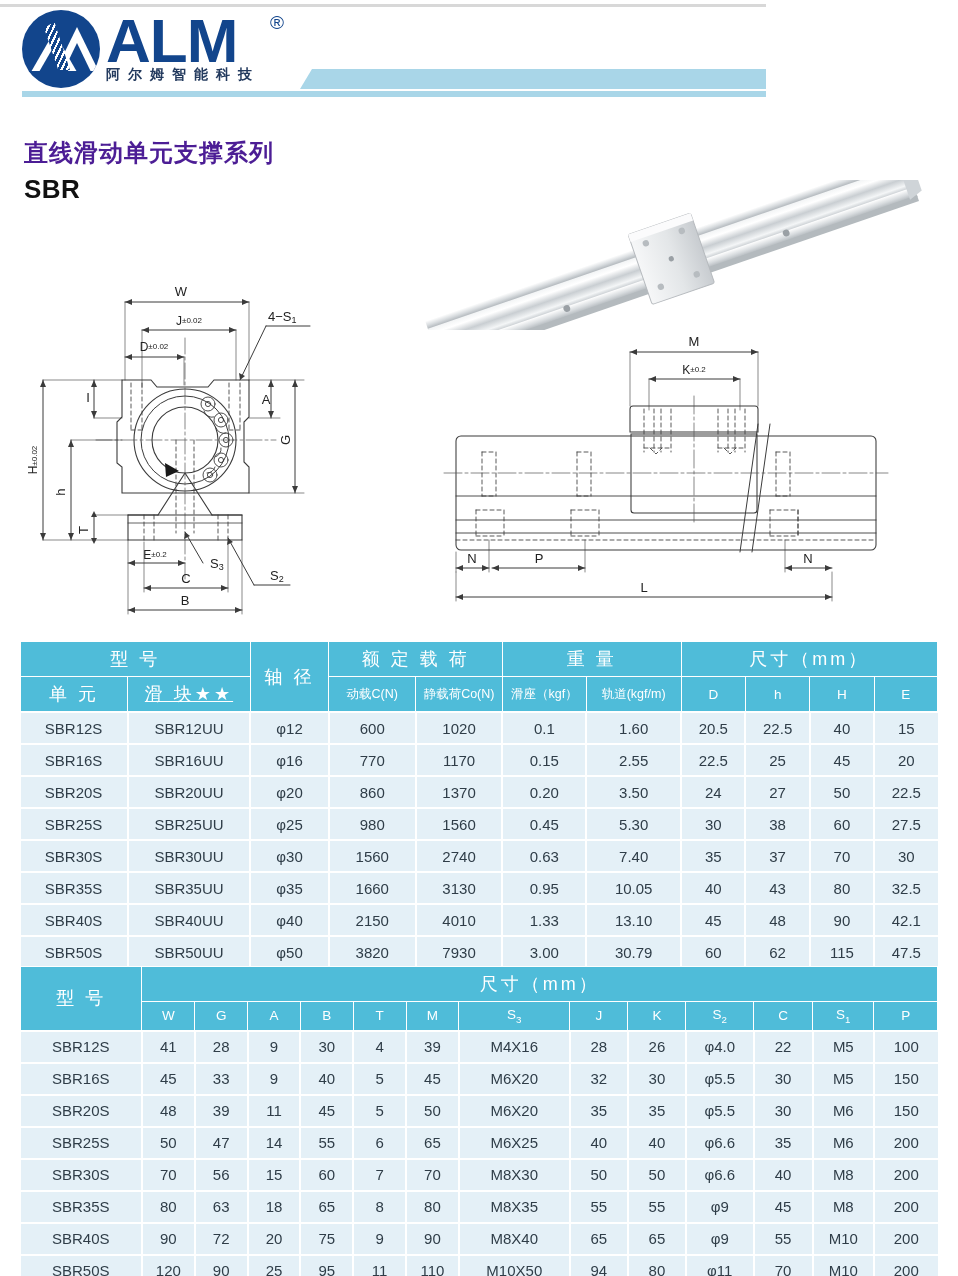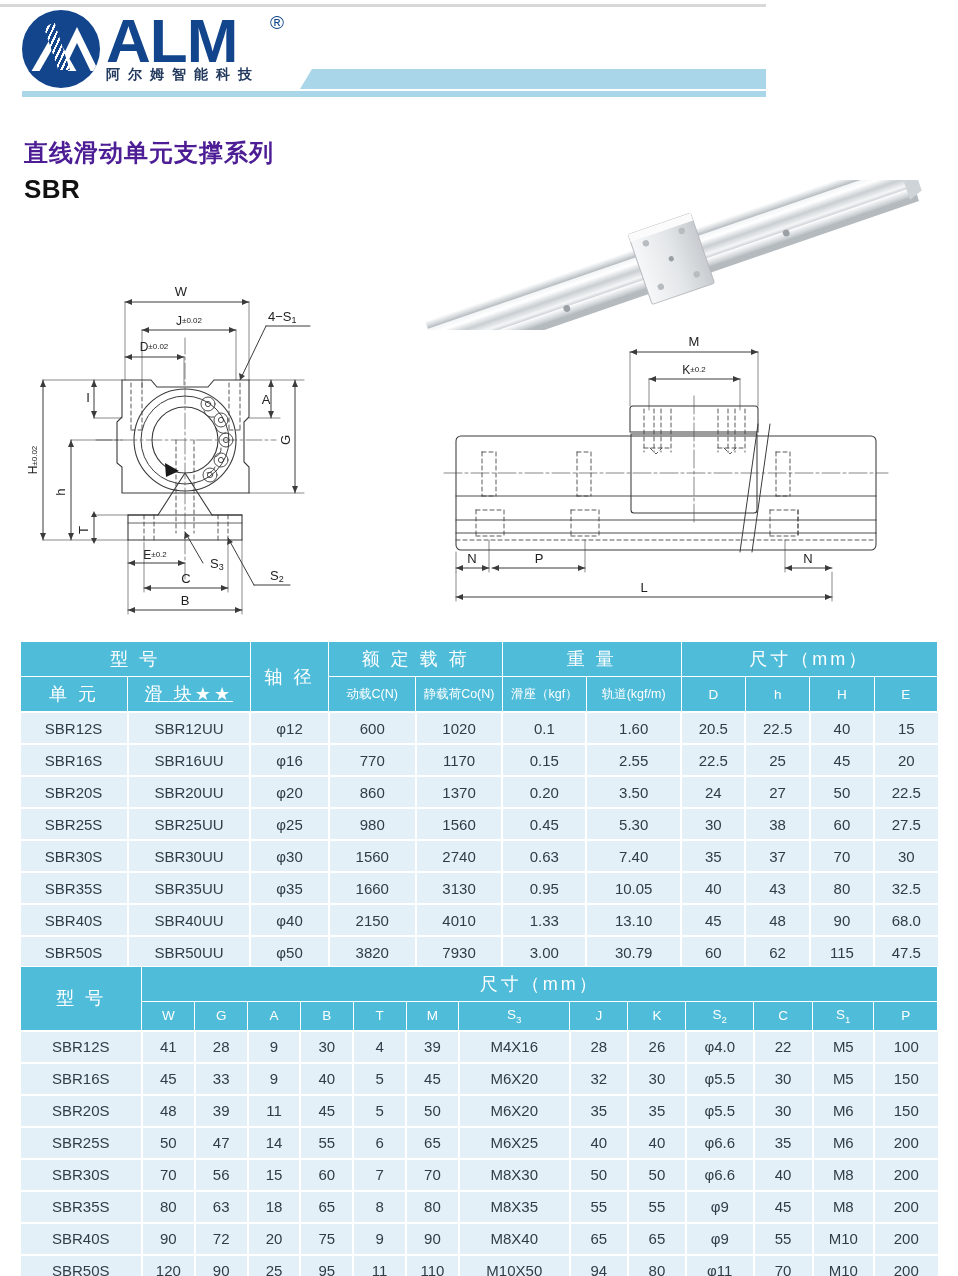--- a/index.html
+++ b/index.html
@@ -484,21 +484,21 @@
         <td>SBR40S</td>
         <td>SBR40UU</td>
         <td>φ40</td>
         <td>2150</td>
         <td>4010</td>
         <td>1.33</td>
         <td>13.10</td>
         <td>45</td>
         <td>48</td>
         <td>90</td>
-        <td>68.0</td>
+        <td>42.1</td>
       </tr>
       <tr>
         <td>SBR50S</td>
         <td>SBR50UU</td>
         <td>φ50</td>
         <td>3820</td>
         <td>7930</td>
         <td>3.00</td>
         <td>30.79</td>
         <td>60</td>

